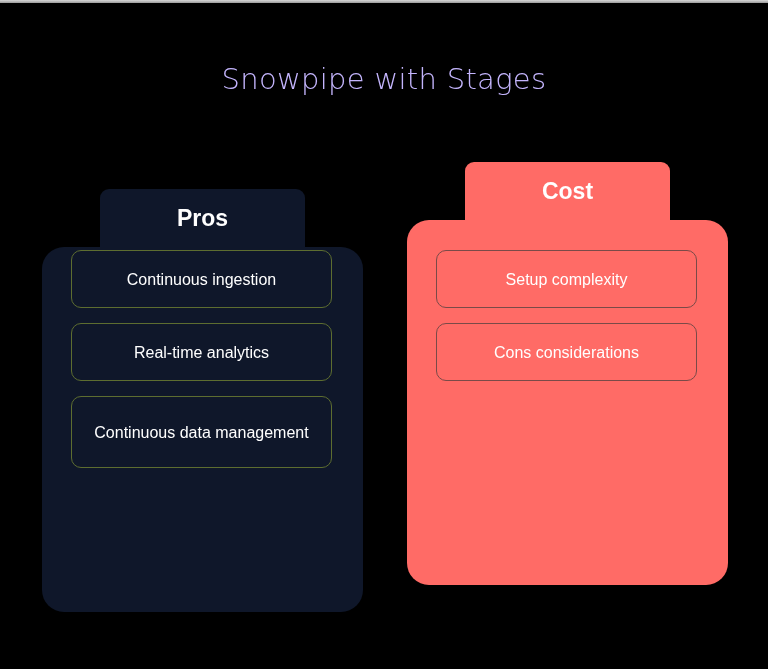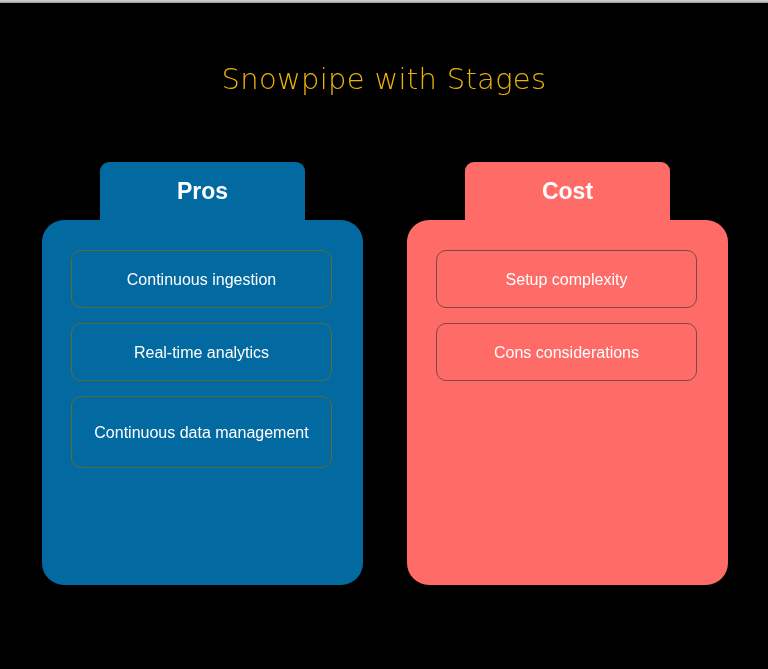--- a/index.html
+++ b/index.html
@@ -7,21 +7,21 @@
       width: 768px; height: 669px; overflow: hidden;
       background: #000000; position: relative;
       font-family: "Liberation Sans", sans-serif;
     }
     .topbar {
       position: absolute; left: 0; top: 0; width: 768px; height: 3px;
       background: linear-gradient(#d8d8d8, #9a9a9a);
     }
     .title {
       position: absolute; left: 0; top: 62px; width: 768px;
-      text-align: center; color: #eab308;
+      text-align: center; color: #c4b5fd;
       font-family: "DejaVu Sans", sans-serif; font-weight: 300;
       font-size: 29px; letter-spacing: 0.3px;
     }
     .panel { position: absolute; }
     .tab {
       position: absolute; top: 0; width: 205px; height: 62px;
       border-radius: 9px 9px 0 0;
       color: #ffffff; font-weight: bold; font-size: 23px;
       text-align: center; line-height: 58px;
     }
@@ -30,21 +30,21 @@
       border-radius: 22px;
     }
     .item {
       position: absolute; left: 29px; width: 261px;
       border: 1.5px solid #5c5c3c; border-radius: 10px;
       box-sizing: border-box;
       color: #ffffff; font-size: 16px; line-height: 21px;
       display: flex; align-items: center; justify-content: center;
       text-align: center; padding: 0 22px;
     }
-    .pros .tab, .pros .body { background: #0369a1; }
+    .pros .tab, .pros .body { background: #0f172a; margin-top: 27px; }
     .cons .tab, .cons .body { background: #ff6b66; }
     .cons .item { border-color: #7a4a48; }
     .pros .item { border-color: #5d6d30; }
   </style>
 </head>
 <body>
 
 <div class="topbar"></div>
 
 <div class="title">Snowpipe with Stages</div>

